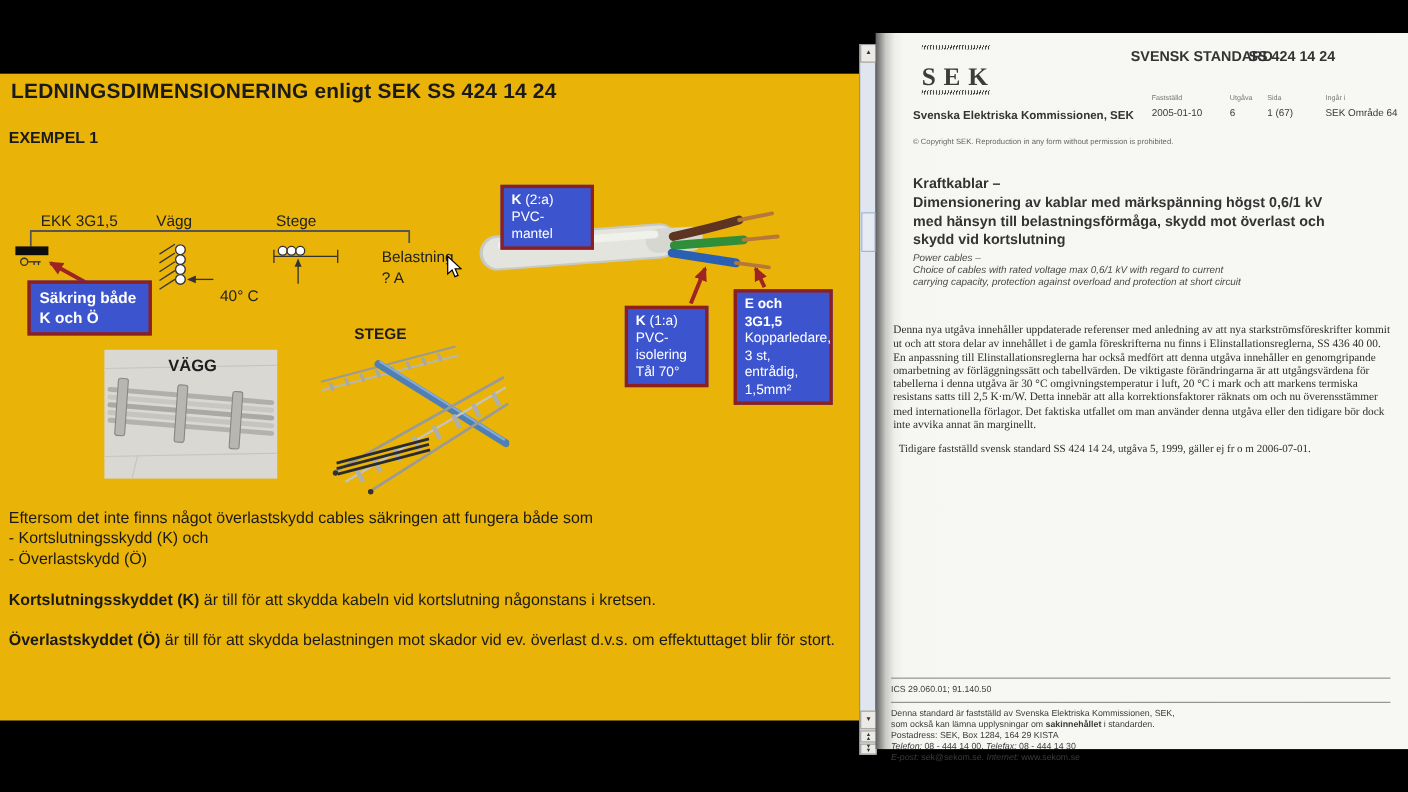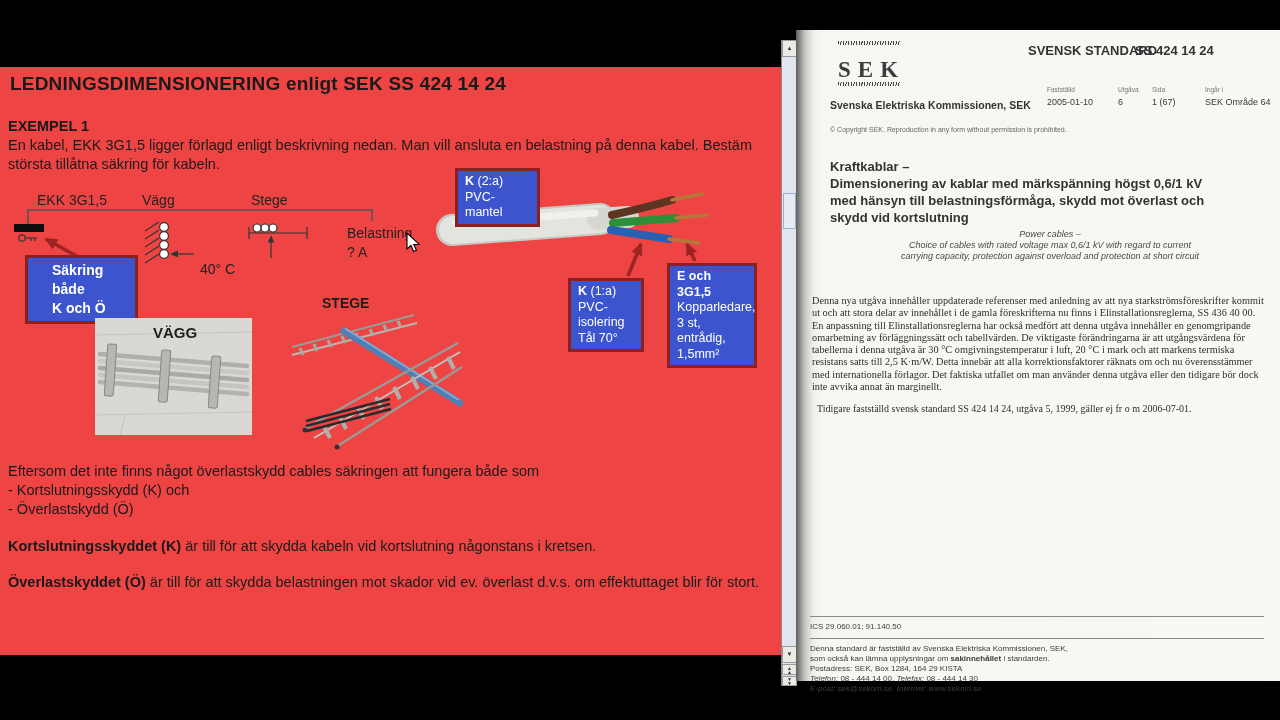--- a/index.html
+++ b/index.html
@@ -1,29 +1,29 @@
 <!DOCTYPE html>
 <html><head>
 <meta charset="utf-8">
 <style>
   html,body{margin:0;padding:0;background:#000;}
   .stage{position:relative;width:1280px;height:720px;background:#000;overflow:hidden;
          font-family:"Liberation Sans",sans-serif;color:#1a1a1a;}
   
-  .left-panel{position:absolute;left:0;top:67px;width:781px;height:588px;background:#ef4444;}
+  .left-panel{position:absolute;left:0;top:67px;width:781px;height:588px;background:#eab308;}
   .abs{position:absolute;}
   .ml{white-space:pre-line;}
   .slide-title{left:10px;top:6px;font-size:19px;font-weight:bold;letter-spacing:.2px;}
   .ex-head{left:8px;top:51px;font-size:14.5px;font-weight:bold;}
   .ex-text{left:8px;top:69px;width:770px;font-size:14.5px;line-height:18.5px;}
   .dlabel{font-size:14px;color:#222;}
   .co{position:absolute;background:#3c55cf;border:3px solid #8c1f1f;color:#fff;
       font-size:12.5px;line-height:15.5px;padding:3px 7px;box-sizing:border-box;}
   .co .b{font-weight:bold;}
-  .fuse-note{left:25px;top:188px;width:113px;font-size:14px;font-weight:bold;line-height:19px;padding:3px 24px;}
+  .fuse-note{left:25px;top:188px;width:113px;font-size:14px;font-weight:bold;line-height:19px;padding:3px 8px;}
   .photo-label{font-weight:bold;font-size:15px;color:#1d1d1d;}
   .concl{left:8px;width:770px;font-size:14.5px;line-height:18.5px;}
   .bold{font-weight:bold;}
   
   .scrollbar{position:absolute;left:781px;top:40px;width:15px;height:646px;
              background:#dfe6ef;border-left:1px solid #8a8a8a;box-sizing:border-box;}
   .sb-btn{position:absolute;left:0;width:15px;background:#eceae4;border:1px solid #9a9a9a;
           box-sizing:border-box;display:flex;align-items:center;justify-content:center;
           flex-direction:column;font-size:6px;line-height:5px;color:#333;cursor:default;}
   .sb-thumb{position:absolute;left:1px;width:13px;background:#e7ecf4;border:1px solid #9db0cc;box-sizing:border-box;}
@@ -32,21 +32,21 @@
      background:linear-gradient(to right,#5f5f5f 0px,#8d8d8d 4px,#c7c7c3 9px,#eeeeea 17px,#f6f6f3 26px,#f7f7f4 100%);}
   .sek-letters{font-family:"Liberation Serif",serif;font-weight:bold;font-size:23px;
                letter-spacing:7px;color:#3c3c3c;line-height:24px;margin-top:13px;}
   .hatch-bar{height:4px;width:62px;background:repeating-linear-gradient(100deg,#474747 0 1px,#efefec 1px 2.6px);}
   .doc-std{font-size:13px;font-weight:bold;color:#333;}
   .meta-label{font-size:6.5px;color:#777;}
   .meta-value{font-size:9px;color:#3a3a3a;}
   .doc-serif{font-family:"Liberation Serif",serif;}
   .rule{height:1px;background:#8a8a8a;}
   .ftr{font-size:8px;line-height:10px;color:#3b3b3b;}
-  .it{font-style:italic;text-align:center;}
+  .it{font-style:italic;}
 </style>
 </head>
 <body>
 
 <div class="stage">
 
   <div class="left-panel">
 
     <svg class="abs" style="left:0;top:0" width="781" height="588" viewBox="0 0 781 588">
       <defs>
@@ -106,21 +106,20 @@
         <line x1="672" y1="133" x2="702" y2="127" stroke="#b5783a" stroke-width="3.5"></line>
         <line x1="613" y1="156" x2="676" y2="151" stroke="#2e8f38" stroke-width="8"></line>
         <line x1="676" y1="151" x2="707" y2="148" stroke="#b5783a" stroke-width="3.5"></line>
         <line x1="611" y1="163" x2="669" y2="172" stroke="#2a60b4" stroke-width="8"></line>
         <line x1="669" y1="172" x2="699" y2="176" stroke="#b5783a" stroke-width="3.5"></line>
       </g>
     </svg>
 
     <div class="abs slide-title">LEDNINGSDIMENSIONERING enligt SEK SS 424 14 24</div>
     <div class="abs ex-head">EXEMPEL 1</div>
-    <div class="abs ex-text">En kabel, EKK 3G1,5 ligger förlagd enligt beskrivning nedan. Man vill ansluta en belastning på denna kabel. Bestäm största tillåtna säkring för kabeln.</div>
 
     <div class="abs dlabel" style="left:37px;top:125px">EKK 3G1,5</div>
     <div class="abs dlabel" style="left:142px;top:125px">Vägg</div>
     <div class="abs dlabel" style="left:251px;top:125px">Stege</div>
     <div class="abs dlabel" style="left:200px;top:194px">40° C</div>
     <div class="abs dlabel ml" style="left:347px;top:157px;line-height:19px">Belastning
 ? A</div>
 
     <div class="co fuse-note ml">Säkring både
 K och Ö</div>

